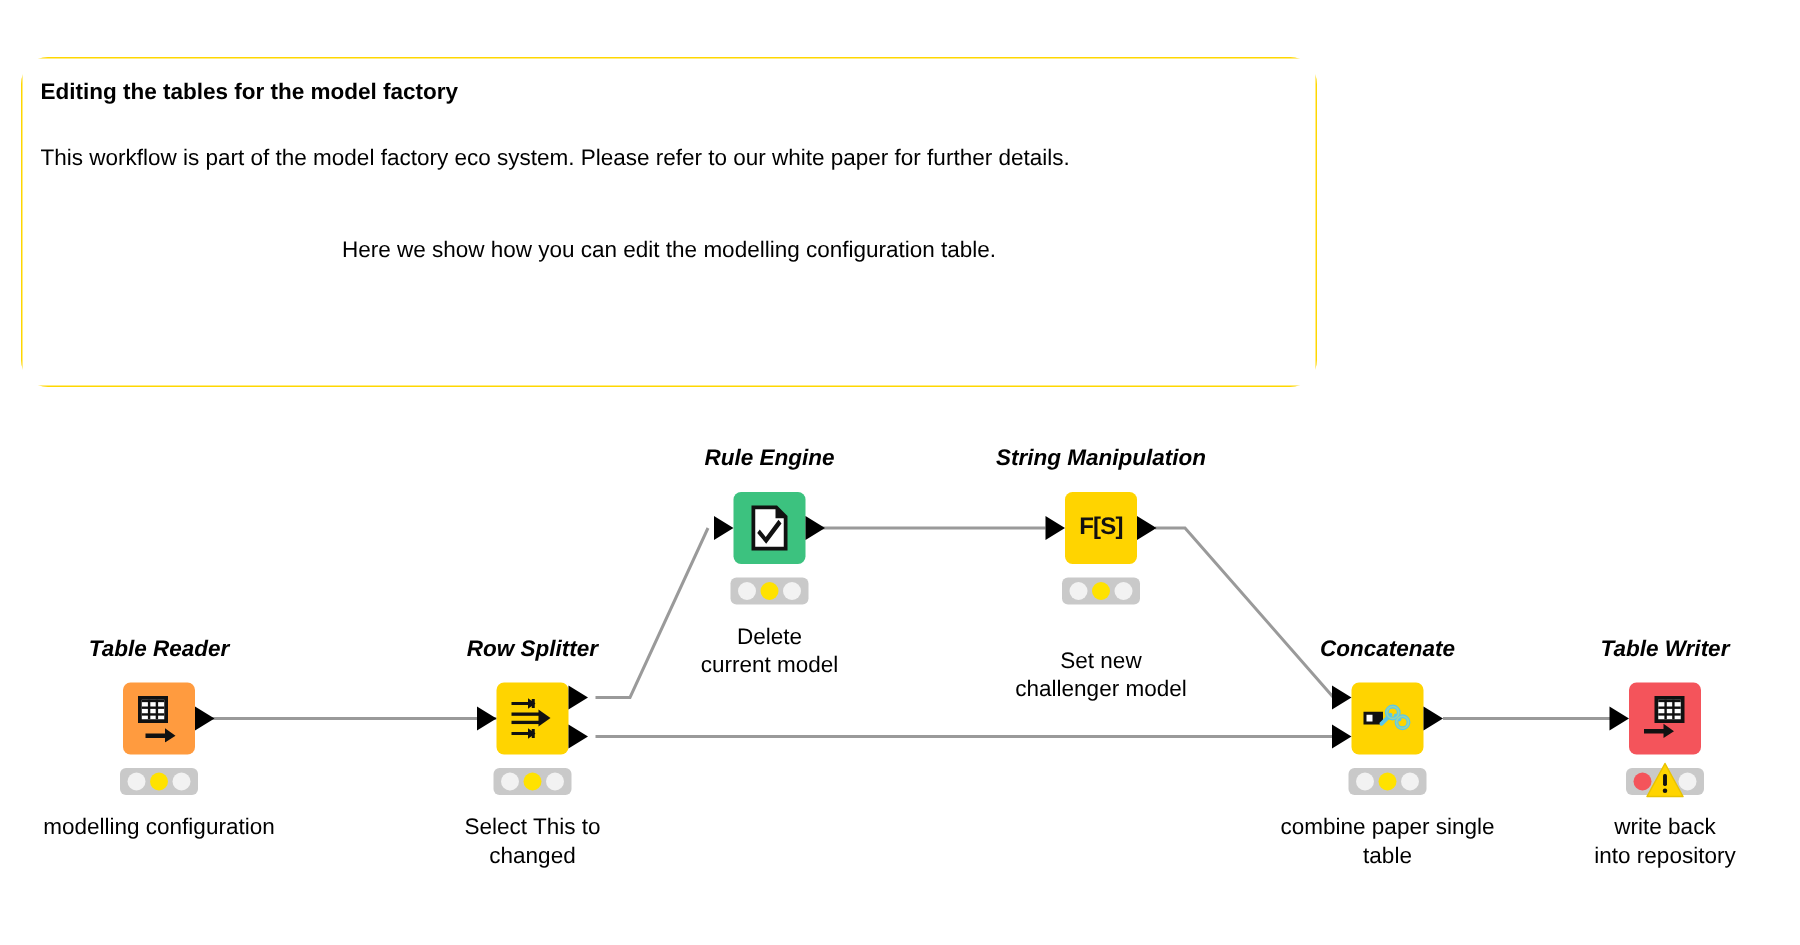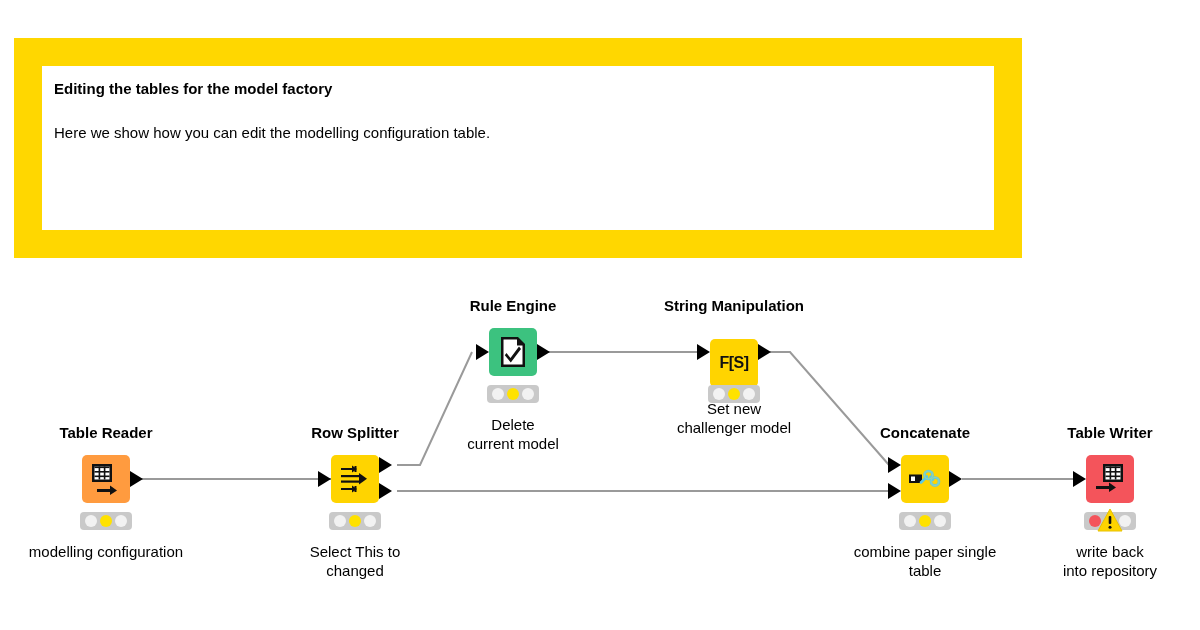--- a/index.html
+++ b/index.html
@@ -9,51 +9,53 @@
     font-family:"Liberation Sans", sans-serif;
     overflow:hidden;
     position:relative;
   }
   #canvas{position:absolute;inset:0;width:1200px;height:630px;}
 
   
   .annotation{
     position:absolute;
     left:14px;top:38px;
-    width:1008px;height:220px;
+    width:864px;height:220px;
     background:#FFD700;
     box-sizing:border-box;
-    padding:28px;
+    padding:1px;
+    border-radius:18px;
   }
   .annotation-inner{
     width:100%;height:100%;
     background:#ffffff;
     box-sizing:border-box;
     padding:14px 12px 10px 12px;
   }
   .anno-title{
     font-size:15px;font-weight:bold;color:#000;
     line-height:1.2;margin:0 0 26px 0;
   }
   .anno-para{
     font-size:15px;color:#000;line-height:1.25;margin:0;
   }
-  .anno-para.second{margin-top:22px;}
+  .anno-para.second{margin-top:42px;text-align:center;}
 
   
   #wires{position:absolute;left:0;top:0;width:1200px;height:630px;pointer-events:none;}
 
   .node{position:absolute;}
   .node-title{
     position:absolute;
     font-size:15px;font-weight:bold;color:#000;
     white-space:nowrap;
     text-align:center;
     transform:translateX(-50%);
     left:50%;
+    font-style:italic;
   }
   .node-body{
     position:absolute;
     width:48px;height:48px;
     border-radius:5px;
     left:50%;transform:translateX(-50%);
     display:flex;align-items:center;justify-content:center;
   }
   .node-body svg{display:block;}
 
@@ -92,20 +94,21 @@
   }
 </style>
 </head>
 <body>
 
 <div id="canvas">
 
   <div class="annotation">
     <div class="annotation-inner">
       <p class="anno-title">Editing the tables for the model factory</p>
+      <p class="anno-para">This workflow is part of the model factory eco system. Please refer to our white paper for further details.</p>
       <p class="anno-para second">Here we show how you can edit the modelling configuration table.</p>
     </div>
   </div>
 
   <svg id="wires">
 
     <path d="M141,479 L331,479" stroke="#9a9a9a" stroke-width="2" fill="none"></path>
 
     <path d="M397,465 L420,465 L472,352" stroke="#9a9a9a" stroke-width="2" fill="none"></path>
 
@@ -193,31 +196,31 @@
       <span class="lamp"></span>
       <span class="lamp yellow"></span>
       <span class="lamp"></span>
     </div>
     <div class="node-label" style="top:118px;width:220px;text-align:center;">Delete
 current model</div>
   </div>
 
   <div class="node" style="left:734px;top:297px;width:0;">
     <div class="node-title" style="top:0;">String Manipulation</div>
-    <div class="node-body" style="top:31px;background:#FFD400;margin-top:11px;">
+    <div class="node-body" style="top:31px;background:#FFD400;">
       <span style="font-size:16px;font-weight:bold;color:#111;letter-spacing:-0.5px;font-family:'Liberation Sans', sans-serif;">F[S]</span>
     </div>
     <div class="port" style="left:-37px;top:47px;"></div>
     <div class="port" style="left:24px;top:47px;"></div>
     <div class="status" style="top:88px;">
       <span class="lamp"></span>
       <span class="lamp yellow"></span>
       <span class="lamp"></span>
     </div>
-    <div class="node-label" style="top:102px;width:240px;">Set new
+    <div class="node-label" style="top:134px;width:240px;">Set new
 challenger model</div>
   </div>
 
   <div class="node" style="left:925px;top:424px;width:0;">
     <div class="node-title" style="top:0;text-align:center;">Concatenate</div>
     <div class="node-body" style="top:31px;background:#FFD400;">
       <span>
         <svg width="34" height="24" viewBox="0 0 34 24">
           <rect x="1" y="7.5" width="13" height="8.5" fill="#111"></rect>
           <rect x="3" y="9.5" width="4" height="4.5" fill="#fff"></rect>

